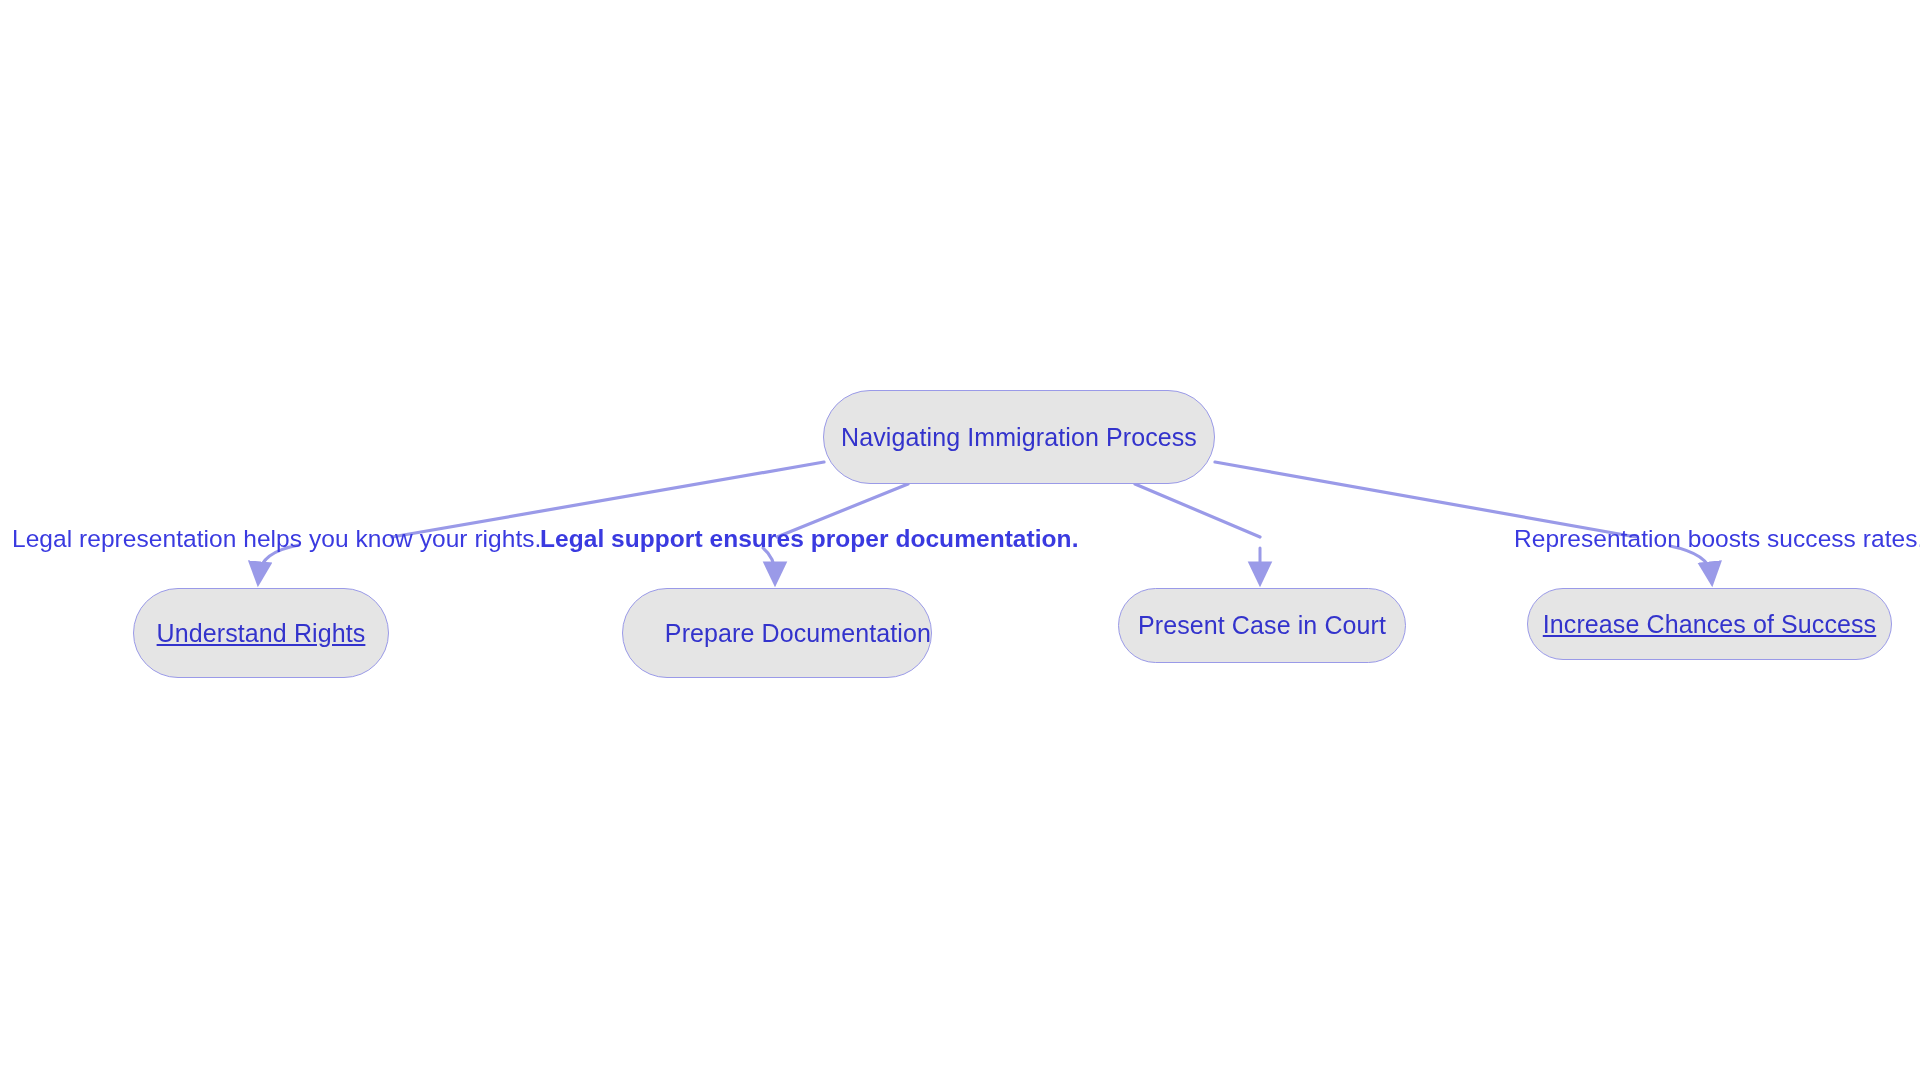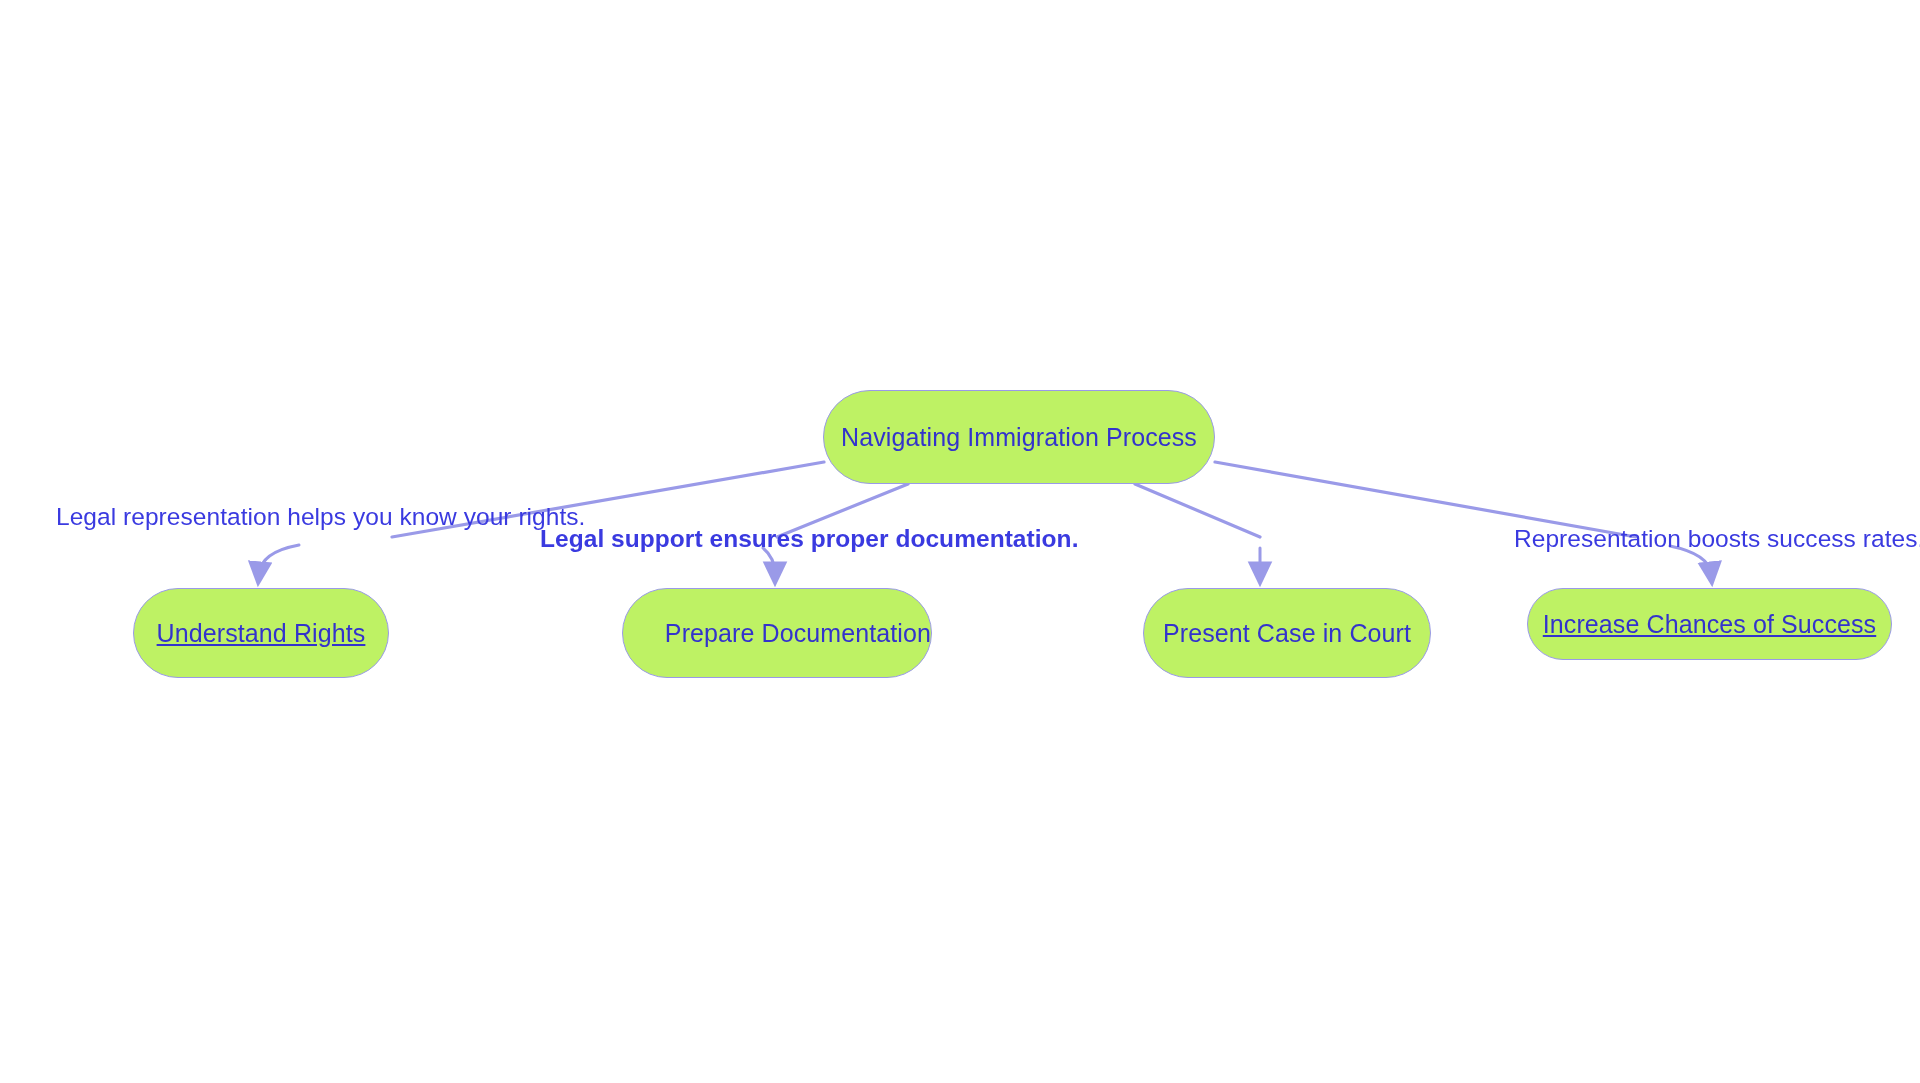--- a/index.html
+++ b/index.html
@@ -23,21 +23,21 @@
     top: 0;
     width: 1920px;
     height: 1083px;
   }
   .node {
     position: absolute;
     box-sizing: border-box;
     display: flex;
     align-items: center;
     justify-content: center;
-    background: #bef264;
+    background: #e5e5e5;
     border: 1.6px solid #9a9ae8;
     border-radius: 48px;
     color: #3333cc;
     font-size: 25px;
     font-weight: 400;
     letter-spacing: 0.1px;
     white-space: nowrap;
     z-index: 3;
   }
   .node-label {
@@ -79,36 +79,36 @@
       <path d="M 763 548 Q 775 558 775 574"></path>
       <path d="M 1260 548 Q 1260 560 1260 574"></path>
       <path d="M 1670 546 Q 1709 554 1711 574"></path>
     </g>
   </svg>
 
   <div class="node" style="left:823px; top:390px; width:392px; height:94px;">
     <span class="node-label">Navigating Immigration Process</span>
   </div>
 
-  <div class="edge-label" style="left:12px; top:505px;margin-left:44px;">Legal representation helps you know your rights.</div>
+  <div class="edge-label" style="left:12px; top:527px;">Legal representation helps you know your rights.</div>
 
   <div class="edge-label" style="left:540px; top:527px;font-weight:bold;">Legal support ensures proper documentation.</div>
 
 
   <div class="edge-label" style="left:1514px; top:527px;">Representation boosts success rates.</div>
 
   <div class="node" style="left:133px; top:588px; width:256px; height:90px;text-decoration:underline;">
     <span class="node-label">Understand Rights</span>
   </div>
 
   <div class="node" style="left:622px; top:588px; width:310px; height:90px;justify-content:flex-end;">
     <span class="node-label">Prepare Documentation</span>
   </div>
 
-  <div class="node" style="left:1143px; top:588px; width:288px; height:90px;">
+  <div class="node" style="left:1118px; top:588px; width:288px; height:75px;">
     <span class="node-label">Present Case in Court</span>
   </div>
 
   <div class="node" style="left:1527px; top:588px; width:365px; height:72px;text-decoration:underline;">
     <span class="node-label">Increase Chances of Success</span>
   </div>
 
 </div>
 
 </body></html>

